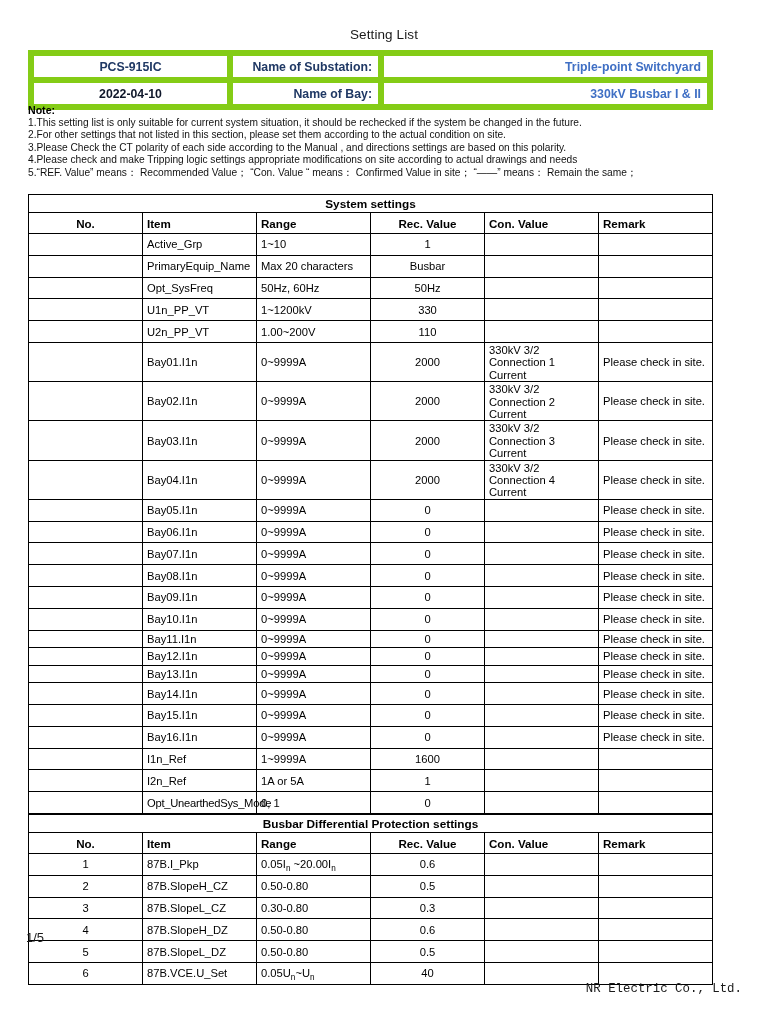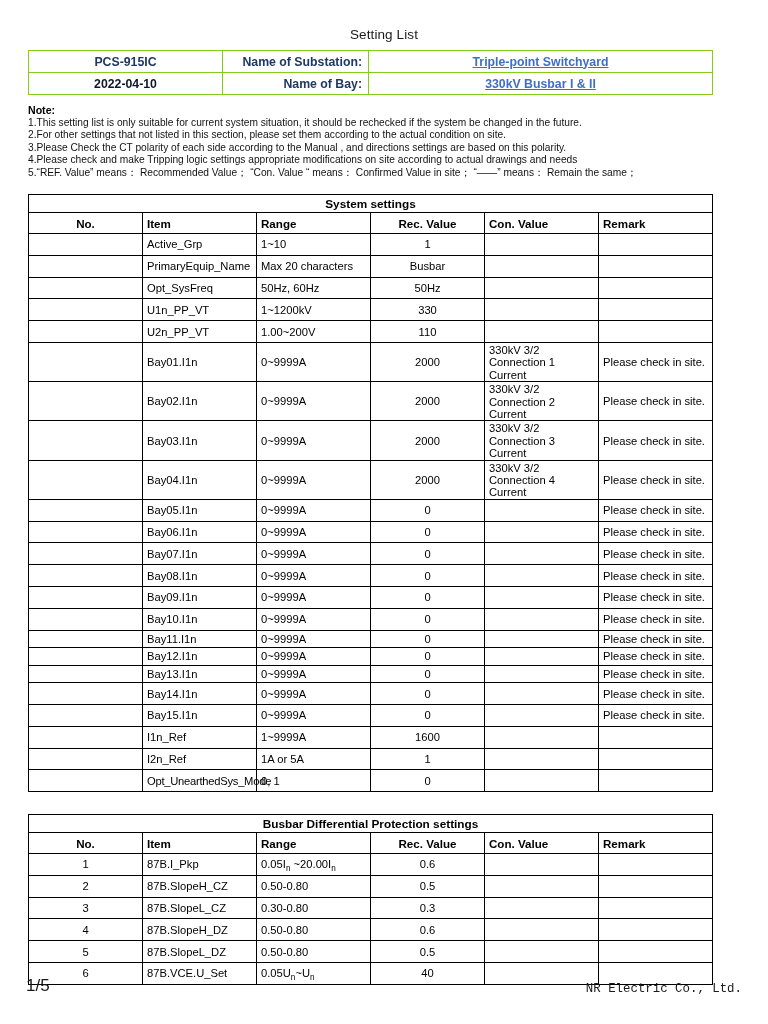--- a/index.html
+++ b/index.html
@@ -39,21 +39,21 @@
   
   .hdr-table {
     position: absolute;
     left: 28px;
     top: 50px;
     width: 685px;
     border-collapse: collapse;
     table-layout: fixed;
   }
   .hdr-table td {
-    border: 1px solid #84cc16;
+    border: 6px solid #84cc16;
     height: 21px;
     padding: 0 6px;
     font-size: 12.3px;
     font-weight: bold;
     vertical-align: middle;
   }
   .hdr-model {
     width: 181px;
     text-align: center;
     color: #1f3864;
@@ -66,24 +66,23 @@
     font-size: 12.3px;
     margin-top: 36px;
   }
   .hdr-label {
     width: 133px;
     text-align: right;
     color: #1f3864;
     font-size: 12.3px;
   }
   .hdr-value {
-    text-align: center;
+    text-align: right;
     color: #3f6fc4;
     font-size: 11.6px;
-    text-decoration: underline;
   }
 
   
   .notes {
     position: absolute;
     left: 28px;
     top: 104px;
     width: 712px;
   }
   .notes-title {
@@ -154,22 +153,22 @@
     font-size: 8.2px;
     vertical-align: baseline;
     position: relative;
     top: 2.5px;
   }
 
   
   .footer-left {
     position: absolute;
     left: 26px;
-    top: 976px;
-    font-size: 17px;
+    top: 930px;
+    font-size: 13px;
     color: #1a1a1a;
   }
   .footer-right {
     position: absolute;
     right: 26px;
     top: 982px;
     font-size: 12.4px;
     color: #1a1a1a;
     font-family: Liberation Mono, monospace;
   }
@@ -375,20 +374,28 @@
         <tr class="row-normal">
           <td class="c-no"></td>
           <td class="c-item">Bay15.I1n</td>
           <td class="c-range">0~9999A</td>
           <td class="c-rec">0</td>
           <td class="c-con"></td>
           <td class="c-remark">Please check in site.</td>
         </tr>
         <tr class="row-normal">
           <td class="c-no"></td>
+          <td class="c-item">Bay16.I1n</td>
+          <td class="c-range">0~9999A</td>
+          <td class="c-rec">0</td>
+          <td class="c-con"></td>
+          <td class="c-remark">Please check in site.</td>
+        </tr>
+        <tr class="row-normal">
+          <td class="c-no"></td>
           <td class="c-item">I1n_Ref</td>
           <td class="c-range">1~9999A</td>
           <td class="c-rec">1600</td>
           <td class="c-con"></td>
           <td class="c-remark"></td>
         </tr>
         <tr class="row-normal">
           <td class="c-no"></td>
           <td class="c-item">I2n_Ref</td>
           <td class="c-range">1A or 5A</td>

